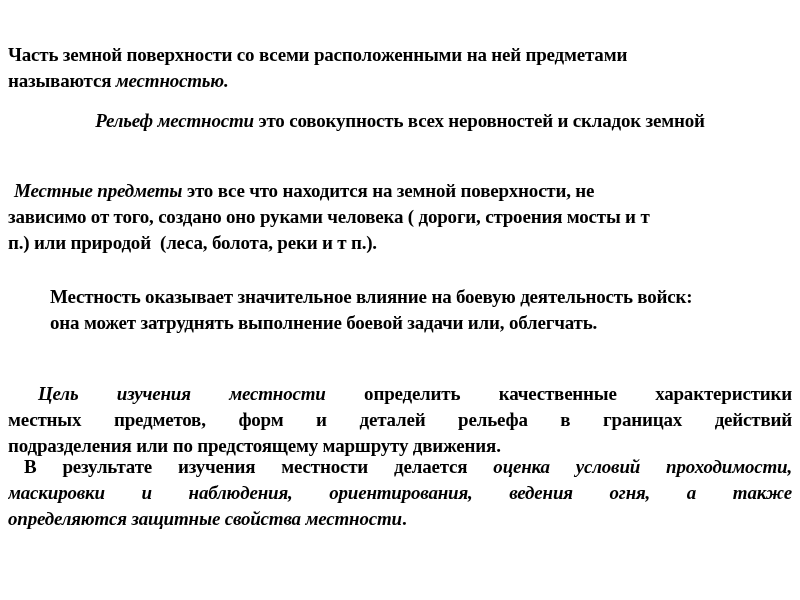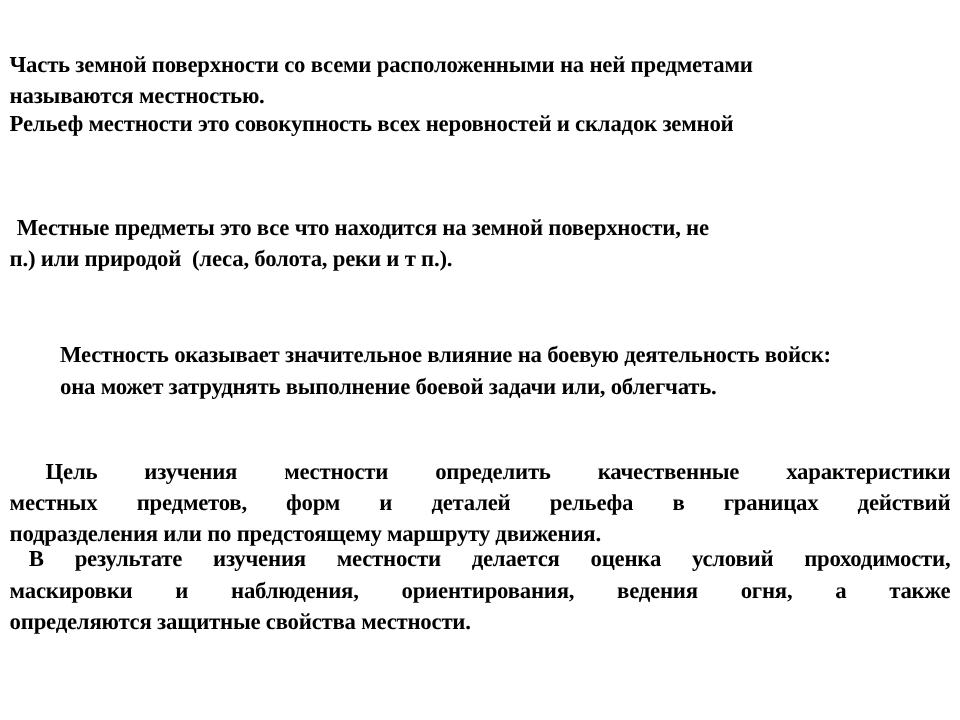--- a/index.html
+++ b/index.html
@@ -9,42 +9,43 @@
       font-family: "Liberation Serif", serif;
       position: relative;
     }
     .block {
       position: absolute; left: 8px; width: 784px;
       font-weight: bold; font-size: 19px; line-height: 26px;
       letter-spacing: -0.2px;
     }
     .line { white-space: nowrap; display: block; height: 26px; }
     .just { display: block; text-align: justify; text-align-last: justify; white-space: normal; height: 26px; overflow: hidden; }
-    .it { }
+    .it { font-style: italic; }
     #p1 { top: 18px; margin-top: 24px; }
-    #p2 { top: 91px; }
+    #p2 { top: 108px; text-align: center; }
     #p3 { top: 178px; }
     #p4 { top: 284px; margin-left: 42px; }
     #p5 { top: 381px; }
     #p6 { top: 454px; }
   </style>
 </head>
 <body>
 
 <div class="block" id="p1">
   <span class="line">Часть земной поверхности со всеми расположенными на ней предметами</span>
   <span class="line"><span>называются </span><span class="it">местностью.</span></span>
 </div>
 
 <div class="block" id="p2">
   <span class="line"><span class="it">Рельеф местности</span><span> это совокупность всех неровностей и складок земной</span></span>
 </div>
 
 <div class="block" id="p3">
   <span class="line" style="padding-left:6px"><span class="it">Местные предметы</span><span> это все что находится на земной поверхности, не</span></span>
+  <span class="line">зависимо от того, создано оно руками человека ( дороги, строения мосты и т</span>
   <span class="line" style="white-space:pre">п.) или природой  (леса, болота, реки и т п.).</span>
 </div>
 
 <div class="block" id="p4">
   <span class="line">Местность оказывает значительное влияние на боевую деятельность войск:</span>
   <span class="line">она может затруднять выполнение боевой задачи или, облегчать.</span>
 </div>
 
 <div class="block" id="p5">
   <span class="just" style="padding-left:30px"><span class="it">Цель изучения местности</span><span>  определить качественные характеристики</span></span>

